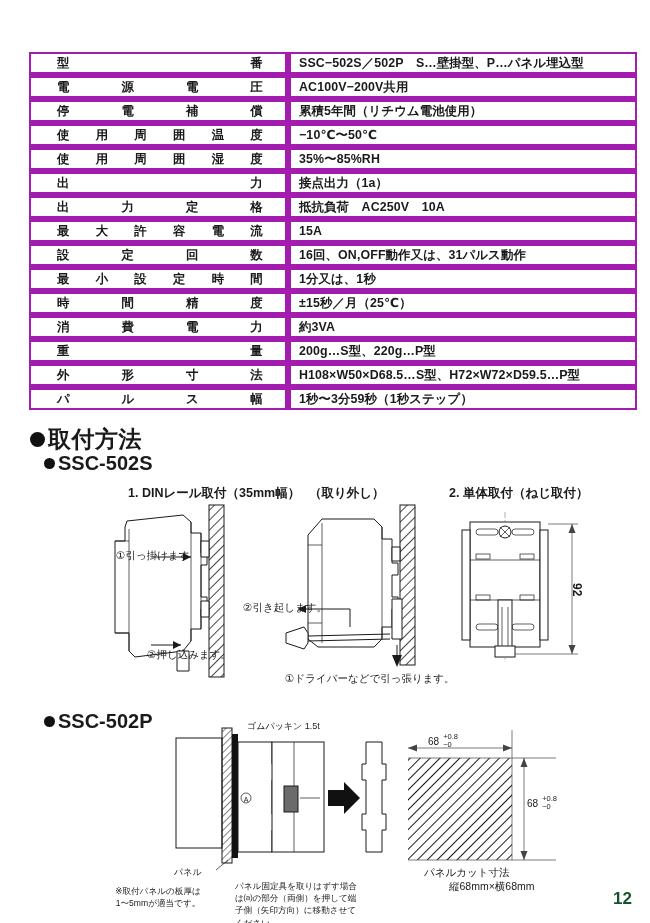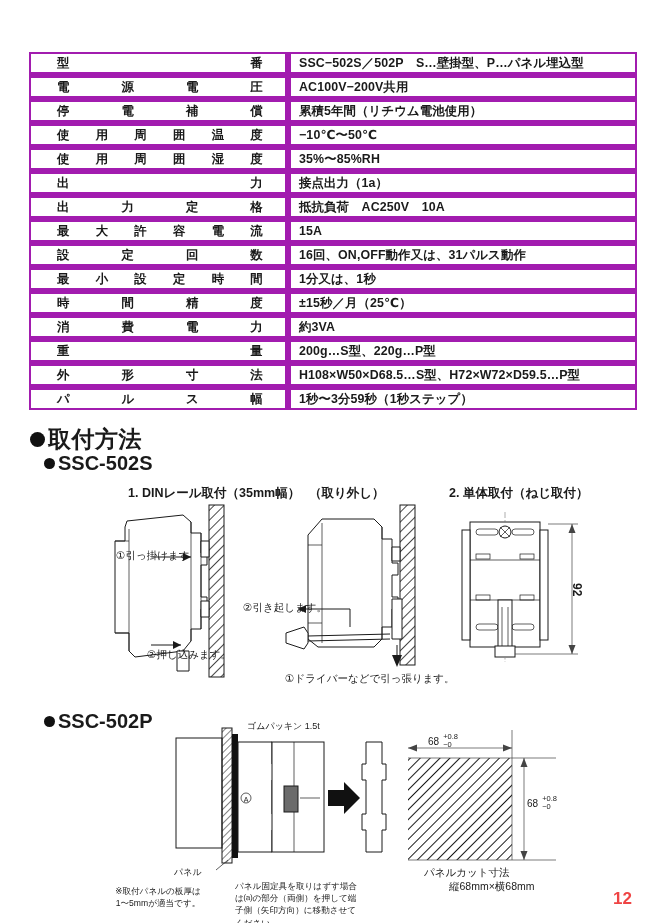--- a/index.html
+++ b/index.html
@@ -138,21 +138,21 @@
     color: #1a1a1a;
     white-space: pre-line;
   }
 
   #page-number {
     position: absolute;
     right: 18px;
     bottom: 14px;
     font-size: 17px;
     font-weight: 600;
-    color: #ef4444;
+    color: #14532d;
   }
 
   svg { display: block; overflow: visible; }
   .ln   { fill: none; stroke: #1a1a1a; stroke-width: 1; }
   .ln-t { fill: none; stroke: #1a1a1a; stroke-width: 0.7; }
   .fillw { fill: #fff; stroke: #1a1a1a; stroke-width: 1; }
   .dim  { fill: none; stroke: #444; stroke-width: 0.7; }
   .cl   { fill: none; stroke: #777; stroke-width: 0.6; stroke-dasharray: 6 2 1.5 2; }
 </style>
 </head>

